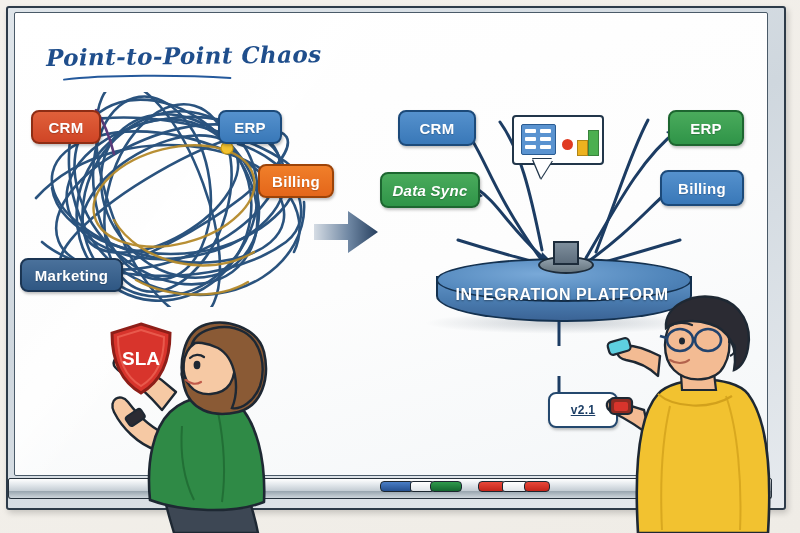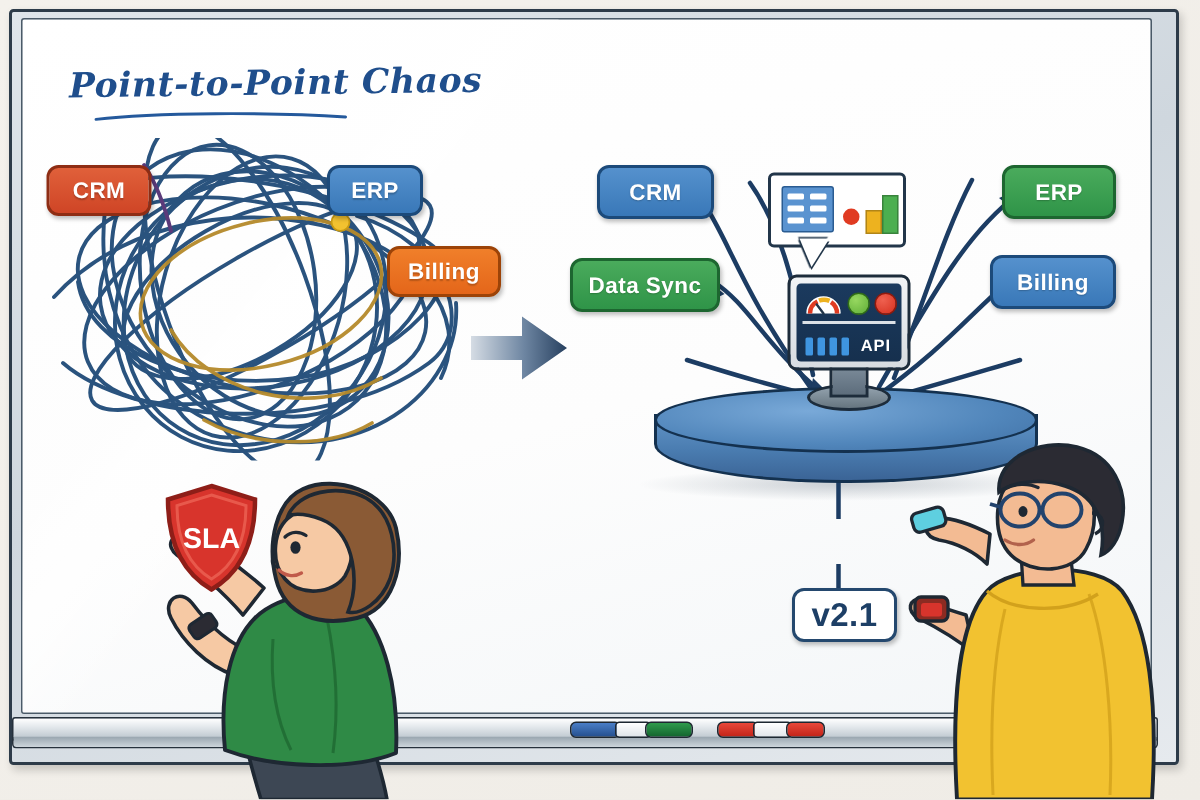--- a/index.html
+++ b/index.html
@@ -177,20 +177,21 @@
     </g>
     <g fill="none" stroke="#5b3a7a" stroke-width="2.6" stroke-linecap="round">
       <path d="M78,18 C86,30 92,46 96,62"></path>
     </g>
     <circle cx="209" cy="56" r="6" fill="#f2c230" stroke="#c99a12" stroke-width="1.2"></circle>
   </svg>
 
   <div class="chip red" style="left:31px;top:110px;width:66px;height:30px;">CRM</div>
   <div class="chip blue" style="left:218px;top:110px;width:60px;height:30px;">ERP</div>
   <div class="chip orange" style="left:258px;top:164px;width:72px;height:30px;">Billing</div>
+  <div class="chip steel" style="left:20px;top:258px;width:99px;height:30px;">Marketing</div>
 
   <svg style="position:absolute;left:314px;top:209px;z-index:4;" width="66" height="46" viewBox="0 0 66 46">
     <defs>
       <linearGradient id="agrad" x1="0" y1="0" x2="1" y2="0">
         <stop offset="0%" stop-color="#d5dce4"></stop>
         <stop offset="55%" stop-color="#6e86a2"></stop>
         <stop offset="100%" stop-color="#27405f"></stop>
       </linearGradient>
     </defs>
     <path d="M0,15 L34,15 L34,2 L64,23 L34,44 L34,31 L0,31 Z" fill="url(#agrad)"></path>
@@ -215,68 +216,50 @@
       <polygon points="300,26 286,32 296,40"></polygon>
       <polygon points="296,86 283,92 292,99"></polygon>
       <polygon points="93,88 103,96 93,101"></polygon>
       <polygon points="162,152 172,162 160,163"></polygon>
     </g>
   </svg>
 
   <div class="cyl-shadow"></div>
   <div class="cyl-body"></div>
   <div class="cyl-top"></div>
+  <div class="cyl-label">INTEGRATION PLATFORM</div>
 
   <div class="mon-base"></div>
   <div class="mon-neck"></div>
-  <div class="mon-frame">
-    <div class="mon-screen">
-      <svg style="position:absolute;left:5px;top:4px;" width="26" height="18" viewBox="0 0 26 18">
-        <path d="M2,16 A11,11 0 0 1 24,16" fill="#ffffff" stroke="#ffffff" stroke-width="1"></path>
-        <path d="M4,16 A9,9 0 0 1 9,8" fill="none" stroke="#e03b22" stroke-width="3"></path>
-        <path d="M10,7.4 A9,9 0 0 1 17,7.6" fill="none" stroke="#edb21f" stroke-width="3"></path>
-        <path d="M18,8.4 A9,9 0 0 1 22,16" fill="none" stroke="#e03b22" stroke-width="3"></path>
-        <path d="M13,16 L8.5,10" stroke="#22364a" stroke-width="1.6" stroke-linecap="round"></path>
-      </svg>
-      <div class="dot-g"></div>
-      <div class="dot-r"></div>
-      <div class="mon-rule"></div>
-      <div class="bar" style="left:6px;height:12px;"></div>
-      <div class="bar" style="left:14px;height:12px;"></div>
-      <div class="bar" style="left:22px;height:12px;"></div>
-      <div class="bar" style="left:30px;height:12px;"></div>
-      <div class="api-text">API</div>
-    </div>
-  </div>
 
   <div class="bubble-tail"></div>
   <div class="bubble">
     <div class="b-card">
       <div class="b-line" style="left:3px;top:4px;width:11px;"></div>
       <div class="b-line" style="left:18px;top:4px;width:11px;"></div>
       <div class="b-line" style="left:3px;top:12px;width:11px;"></div>
       <div class="b-line" style="left:18px;top:12px;width:11px;"></div>
       <div class="b-line" style="left:3px;top:20px;width:11px;"></div>
       <div class="b-line" style="left:18px;top:20px;width:11px;"></div>
     </div>
     <div class="b-dot"></div>
     <div class="b-bar" style="left:63px;bottom:7px;width:9px;height:14px;background:#edb21f;"></div>
     <div class="b-bar" style="left:74px;bottom:7px;width:9px;height:24px;background:#4caf50;"></div>
   </div>
 
   <div class="chip blue" style="left:398px;top:110px;width:74px;height:32px;">CRM</div>
-  <div class="chip green" style="left:380px;top:172px;width:96px;height:32px;">Data Sync</div>
+  <div class="chip green" style="left:380px;top:172px;width:96px;height:32px;font-style:italic;">Data Sync</div>
   <div class="chip green" style="left:668px;top:110px;width:72px;height:32px;">ERP</div>
   <div class="chip blue" style="left:660px;top:170px;width:80px;height:32px;">Billing</div>
 
   <svg style="position:absolute;left:548px;top:318px;z-index:4;" width="24" height="80" viewBox="0 0 24 80">
     <line x1="11" y1="0" x2="11" y2="28" stroke="#1c3c63" stroke-width="3"></line>
     <line x1="11" y1="58" x2="11" y2="76" stroke="#1c3c63" stroke-width="3"></line>
   </svg>
-  <div class="chip white" style="left:528px;top:392px;width:66px;height:32px;font-size:22px;">v2.1</div>
+  <div class="chip white" style="left:548px;top:392px;width:66px;height:32px;font-size:12px;text-decoration:underline;">v2.1</div>
 
   <svg style="position:absolute;left:108px;top:322px;z-index:13;" width="66" height="74" viewBox="0 0 66 74">
     <path d="M33,2 L62,11 C62,40 52,60 33,71 C14,60 4,40 4,11 Z" fill="#d8342c" stroke="#8e1e18" stroke-width="3"></path>
     <path d="M33,8 L56,15 C56,38 48,55 33,64 C18,55 10,38 10,15 Z" fill="none" stroke="#ef6a5a" stroke-width="2" opacity=".7"></path>
     <text x="33" y="43" text-anchor="middle" fill="#ffffff" font-family="Liberation Sans, sans-serif" font-size="19" font-weight="bold">SLA</text>
   </svg>
 
   <svg class="person" style="left:98px;top:300px;" width="230" height="233" viewBox="0 0 230 233">
 
     <path d="M78,92 C58,74 38,62 26,58 C16,55 12,64 20,70 C34,80 52,96 64,110 Z" fill="#f6c9a4" stroke="#1e2833" stroke-width="2.4" stroke-linejoin="round"></path>

